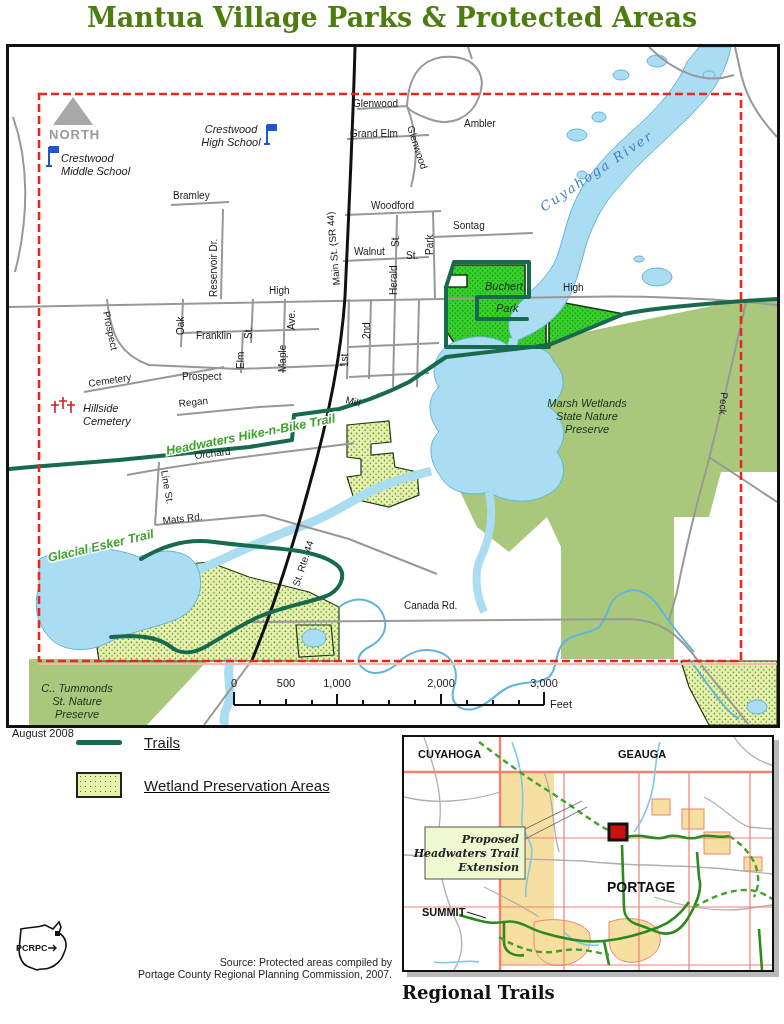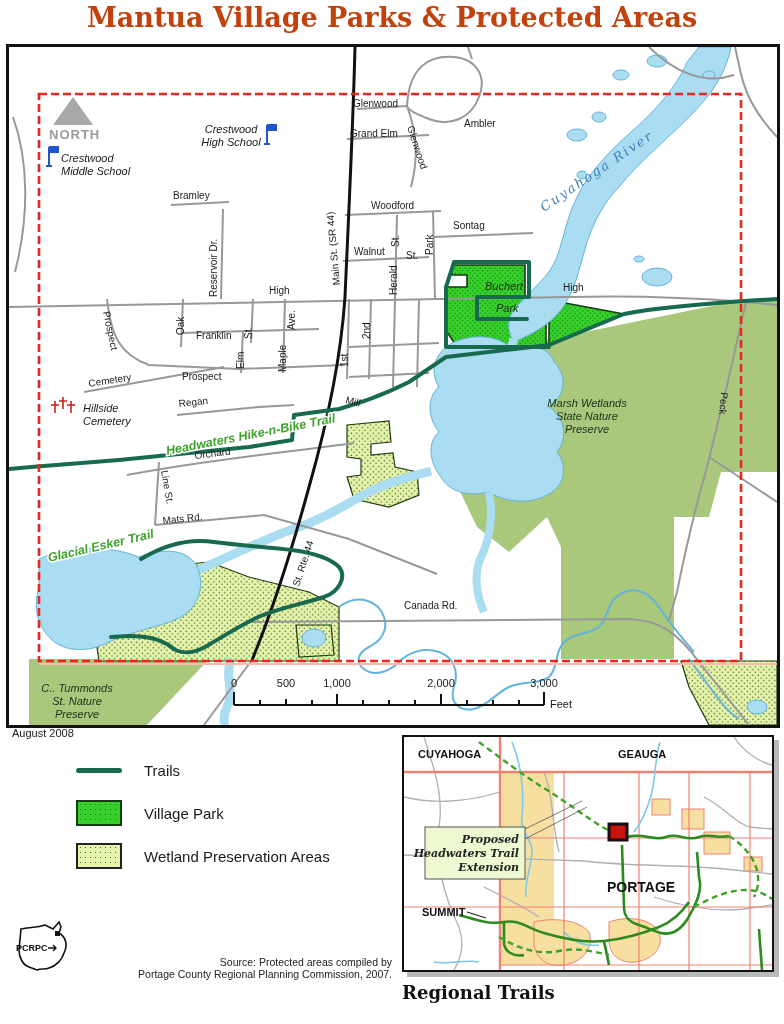--- a/index.html
+++ b/index.html
@@ -1,24 +1,24 @@
 <!DOCTYPE html>
 <html><head>
 <meta charset="utf-8">
 <style>
   html,body{margin:0;padding:0;background:#fff;}
   #page{position:relative;width:784px;height:1024px;background:#fff;overflow:hidden;
         font-family:"Liberation Sans",sans-serif;}
   #title{position:absolute;top:2px;left:0;width:784px;text-align:center;
-         font-family:"DejaVu Serif",serif;font-weight:bold;font-size:27px;color:#c2410c;}
+         font-family:"DejaVu Serif",serif;font-weight:bold;font-size:27px;color:#4d7c0f;}
   .map-frame{position:absolute;left:6px;top:44px;width:768px;height:678px;border:3px solid #111;background:#fff;}
   .map-frame svg{display:block;}
   #august{position:absolute;left:12px;top:727px;font-size:11px;color:#222;}
   
-  #legend{position:absolute;left:76px;top:756px;width:300px;}
+  #legend{position:absolute;left:76px;top:728px;width:300px;text-decoration:underline;}
   .leg-row{display:flex;align-items:center;margin-bottom:15px;height:28px;}
   .leg-swatch{width:46px;height:26px;margin-right:22px;flex:0 0 46px;box-sizing:border-box;}
   .leg-line{width:46px;height:5px;margin-right:22px;flex:0 0 46px;background:#176a4e;border-radius:3px;}
   .leg-snp{background:#a9c87c;}
   .leg-park{background-color:#36cf2b;background-image:radial-gradient(#157a0e 0.8px,transparent 0.9px);
             background-size:5px 5px;border:2px solid #143d14;}
   .leg-wet{background-color:#e6f4ab;background-image:radial-gradient(#4a6b2a 0.8px,transparent 0.9px);
            background-size:5px 5px;border:2px solid #222;}
   .leg-label{font-size:15px;color:#1a1a1a;}
   
@@ -232,24 +232,20 @@
   </div>
 
   <div id="august">August 2008</div>
 
   <div id="legend">
     <div class="leg-row">
       <div class="leg-line"></div>
       <div class="leg-label">Trails</div>
     </div>
     <div class="leg-row">
-      <div class="leg-swatch leg-park"></div>
-      <div class="leg-label">Village Park</div>
-    </div>
-    <div class="leg-row">
       <div class="leg-swatch leg-wet"></div>
       <div class="leg-label">Wetland Preservation Areas</div>
     </div>
   </div>
 
   <div id="logo">
     <svg width="64" height="60" viewBox="0 0 64 60">
       <path d="M7,11 C15,9 23,10 31,7 L39,11 L45,4 L47,9 L45,15 C52,19 54,27 50,35 C48,42 42,48 35,50 C31,52 27,50 23,52 L15,49 C9,47 5,40 5,32 Z" fill="none" stroke="#111" stroke-width="1.6"></path>
       <rect x="41" y="13" width="5" height="5" fill="#111"></rect>
       <text class="logo-t" x="2" y="33">PCRPC</text>

